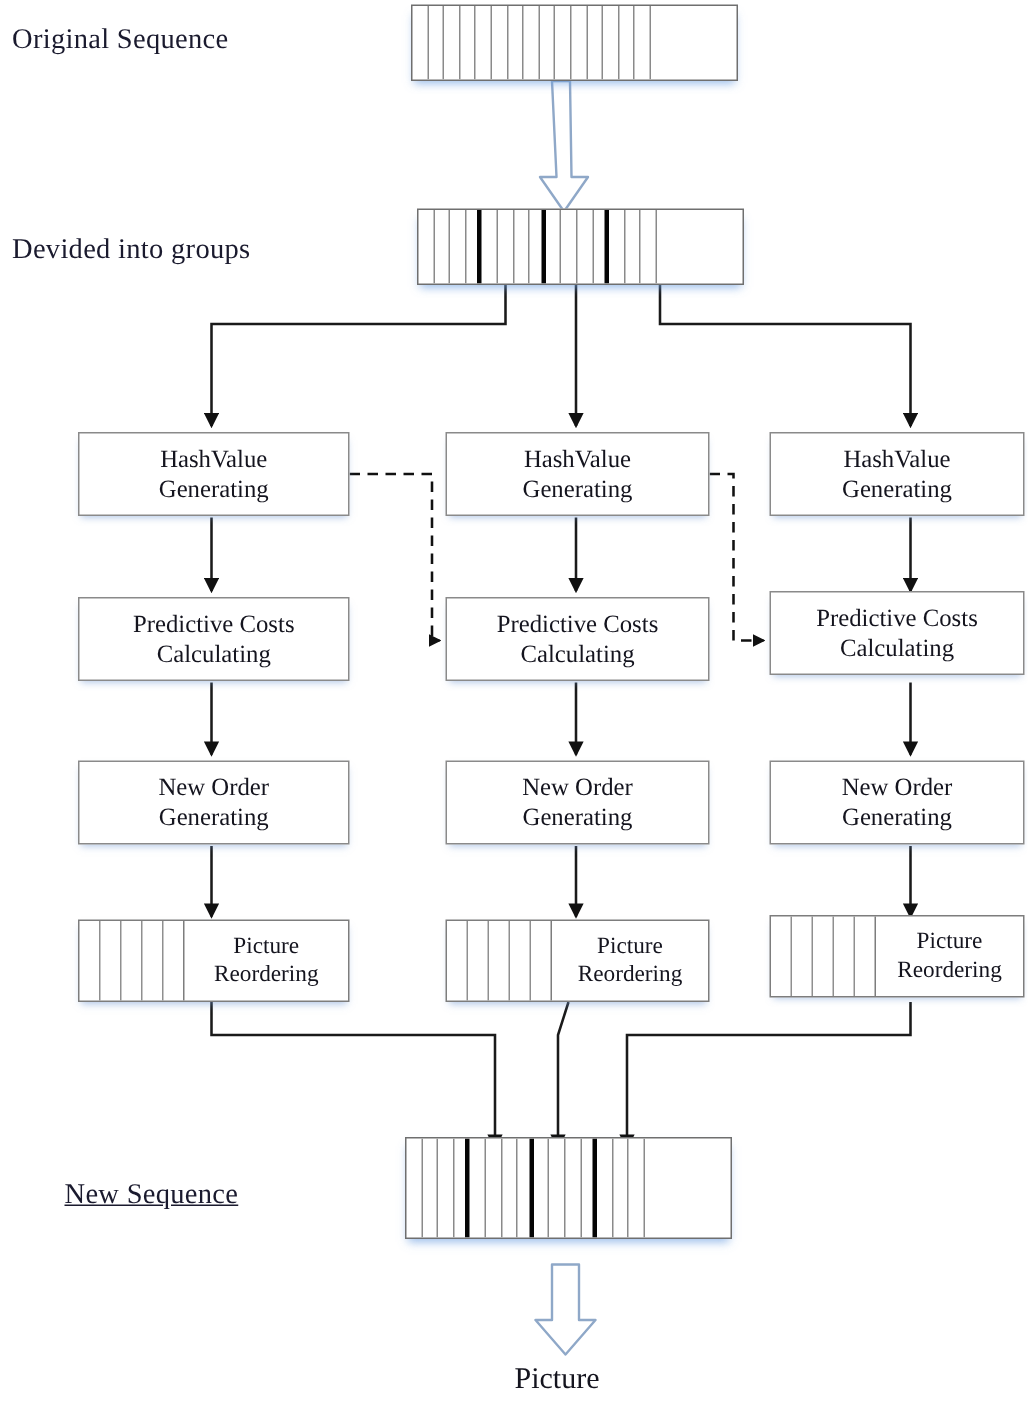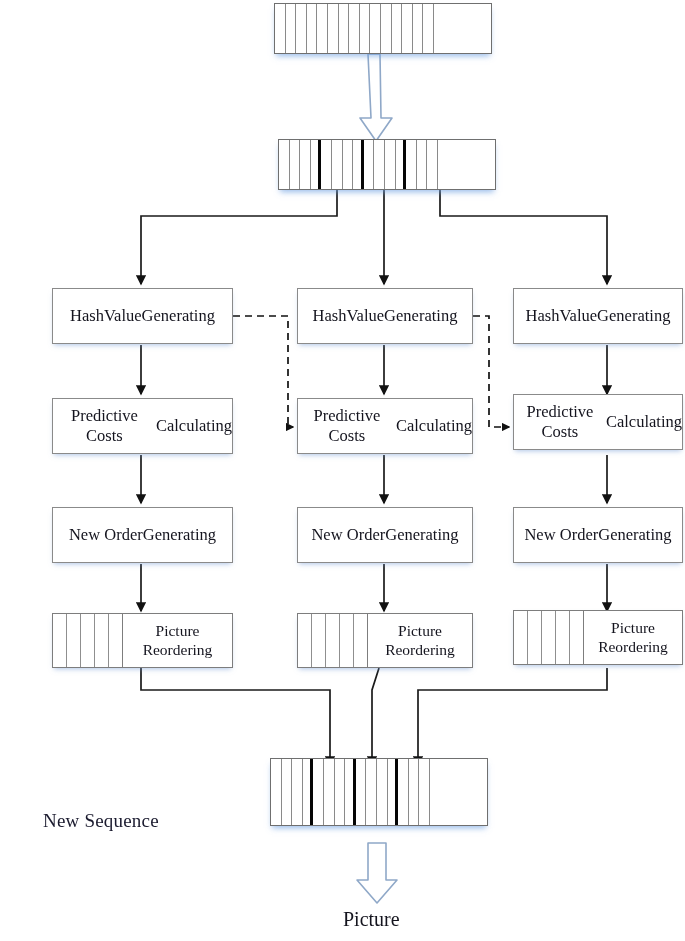--- a/index.html
+++ b/index.html
@@ -30,21 +30,21 @@
     white-space: nowrap;
     letter-spacing: 0.2px;
   }
   .proc-box {
     position: absolute;
     box-sizing: border-box;
     background: #ffffff;
     border: 1.4px solid #8a8a8a;
     box-shadow: 0 3px 5px -2px rgba(110,150,210,0.55);
     display: flex;
-    flex-direction: row;
+    flex-direction: column;
     align-items: center;
     justify-content: center;
     color: #14141e;
     font-size: 16.5px;
     line-height: 1.22;
     text-align: center;
   }
   .proc-box .l1, .proc-box .l2 { display: block; }
   .pic-box {
     position: absolute;
@@ -165,23 +165,25 @@
       <path d="M 379 668 L 372 690 L 372 765" marker-end="url(#arrowFill)"></path>
 
       <path d="M 607 668 L 607 690 L 418 690 L 418 765" marker-end="url(#arrowFill)"></path>
     </g>
 
     <g>
       <path d="M 368 843 L 386 843 L 386 880 L 397 880 L 377 903 L 357 880 L 368 880 Z" fill="#ffffff" stroke="#8fa8c8" stroke-width="1.6" stroke-linejoin="round"></path>
     </g>
   </svg>
 
-
-
-  <div class="side-label" style="left:43px; top:810px;">New Sequence</div>
+  <div class="side-label" style="left:8px; top:16px;">Original Sequence</div>
+
+  <div class="side-label" style="left:8px; top:156px;">Devided into groups</div>
+
+  <div class="side-label" style="left:43px; top:786px;text-decoration:underline;">New Sequence</div>
 
   <div class="bottom-word" style="left:343px; top:908px;">Picture</div>
 
   <div class="seq-box" id="bar-original" style="left:274px; top:3px; width:218px; height:51px;">
       <span class="cell" style="width: 10.6px;"></span>
       <span class="cell" style="width: 10.6px;"></span>
       <span class="cell" style="width: 10.6px;"></span>
       <span class="cell" style="width: 10.6px;"></span>
       <span class="cell" style="width: 10.6px;"></span>
       <span class="cell" style="width: 10.6px;"></span>

